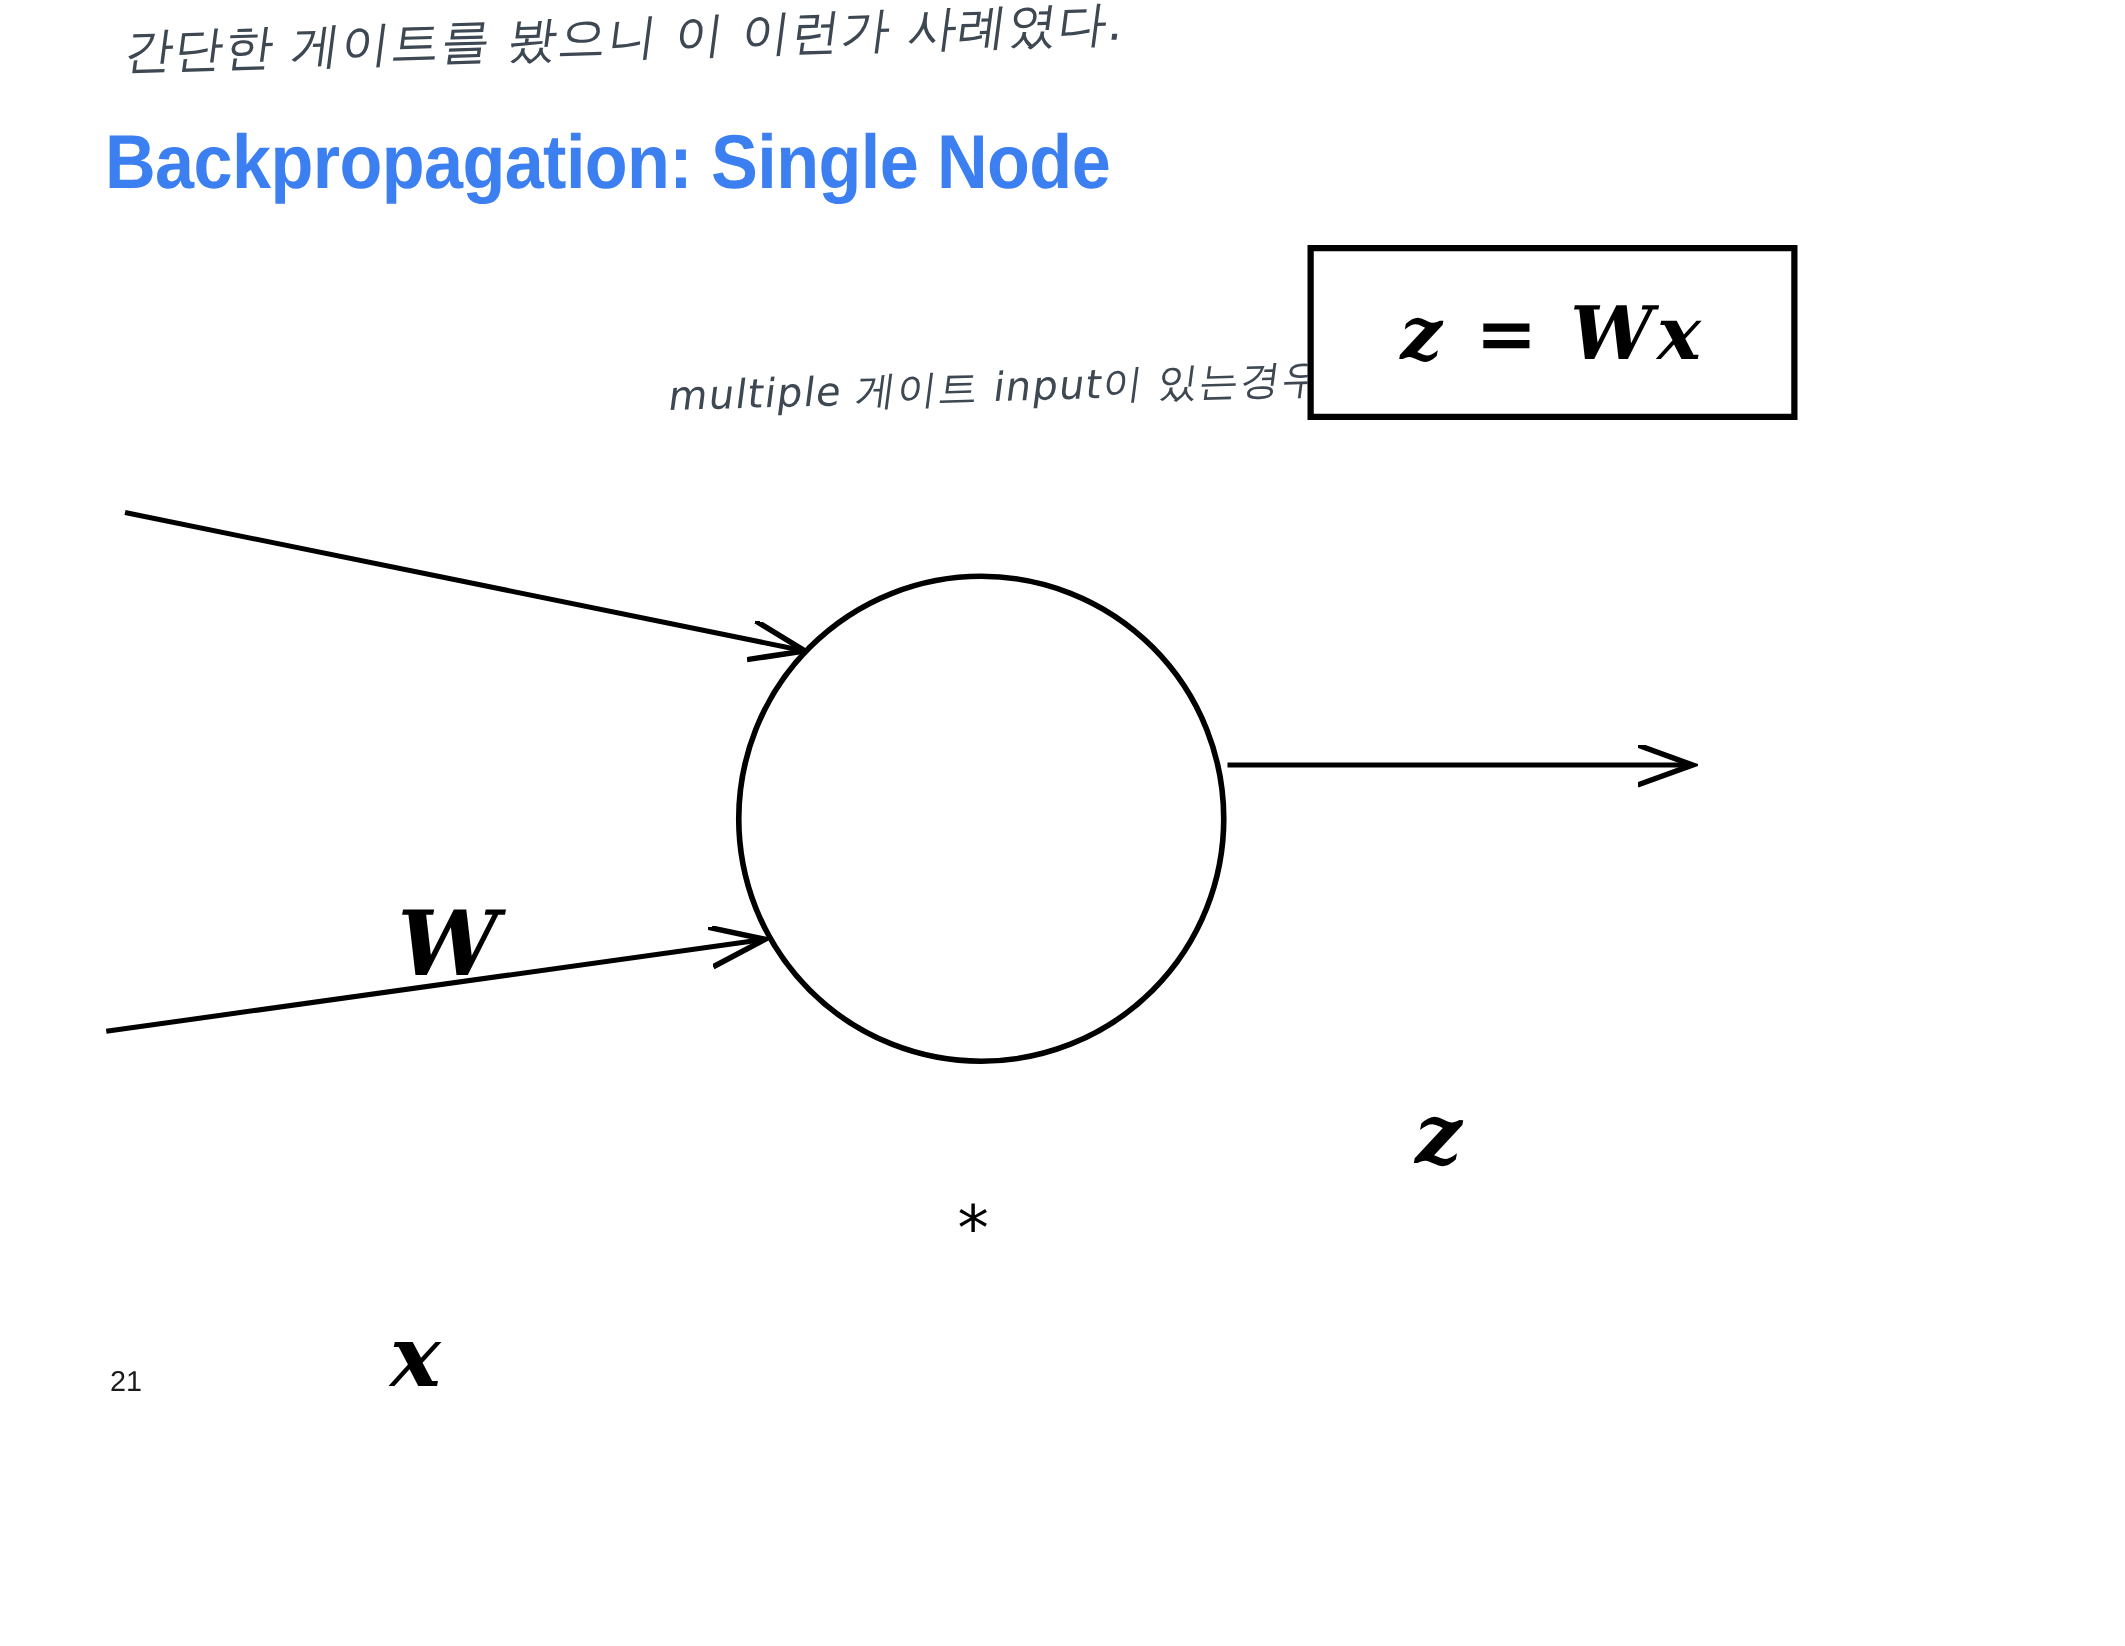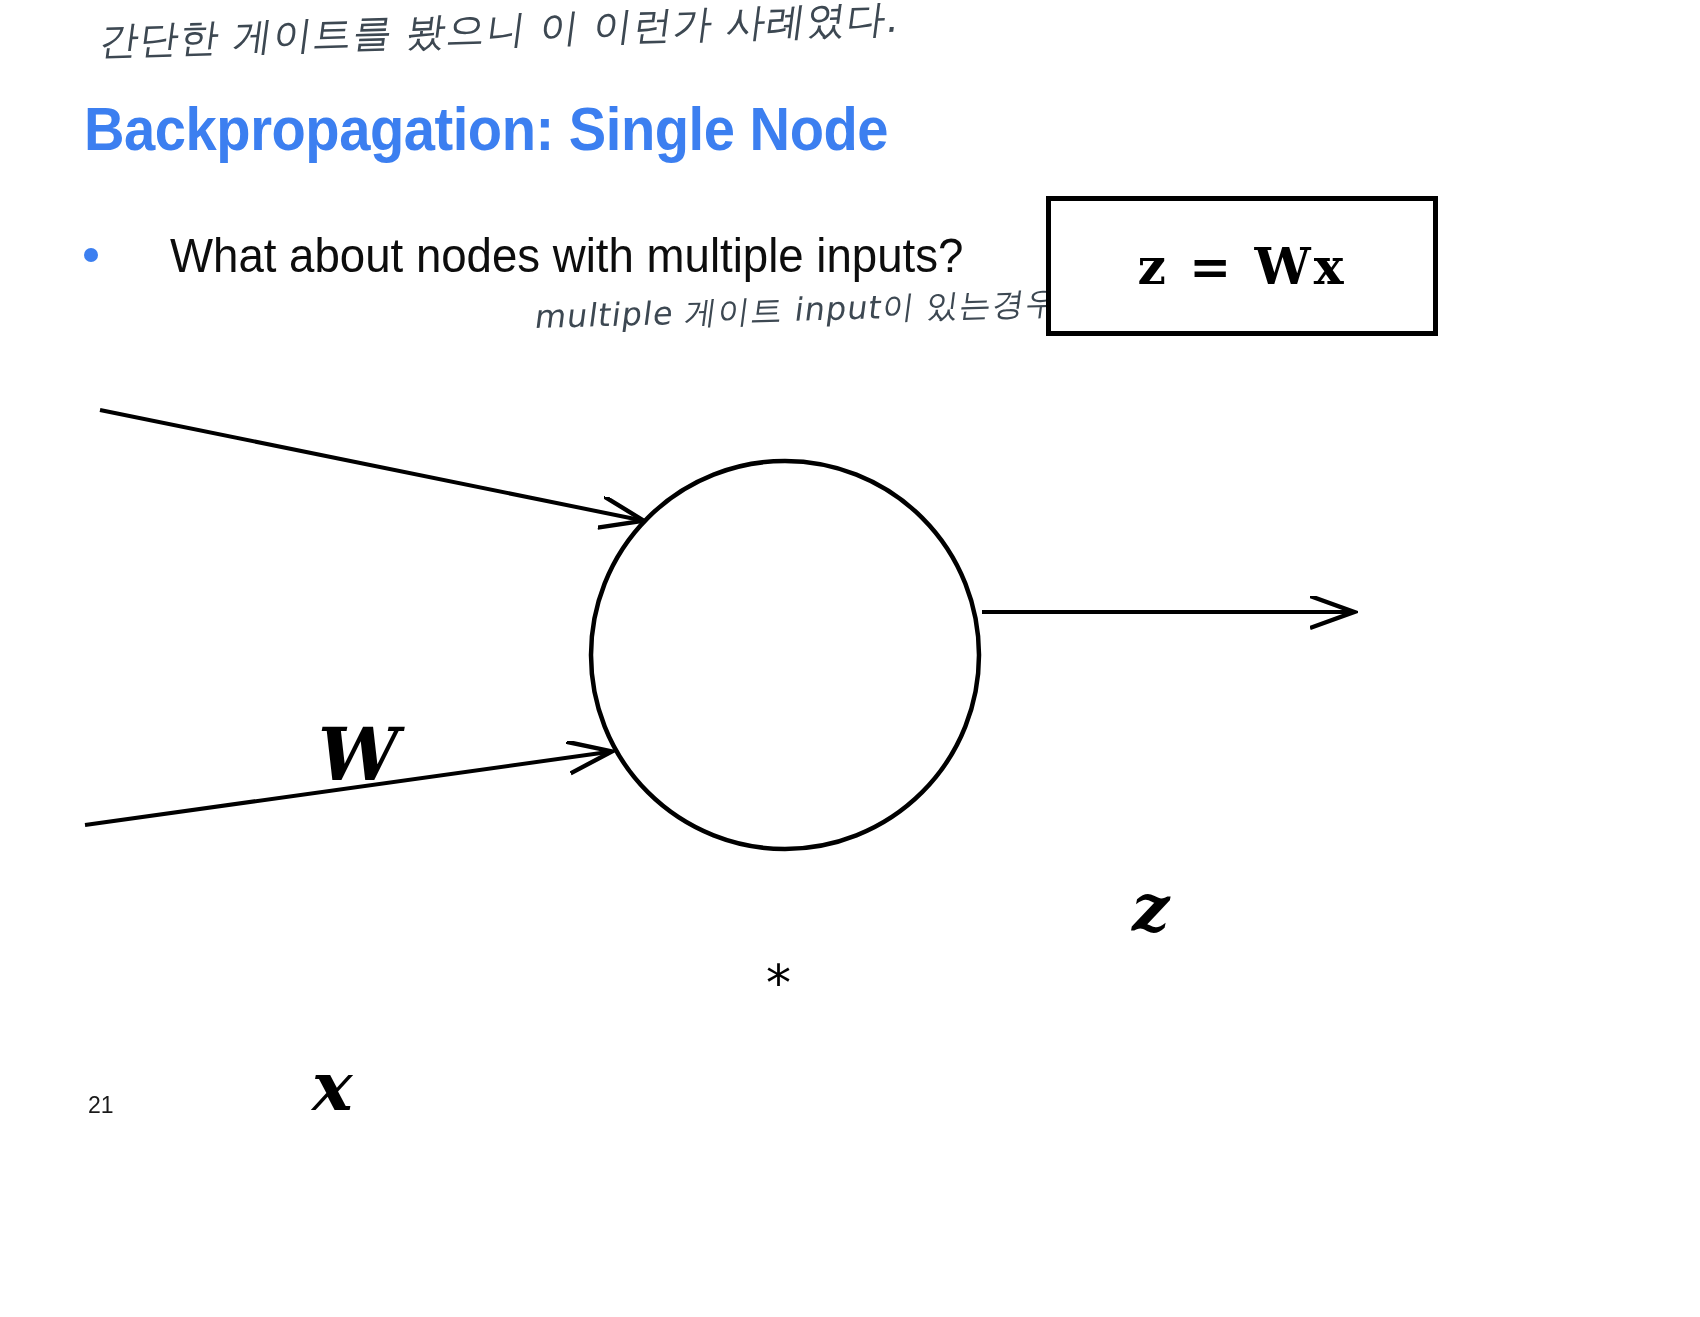--- a/index.html
+++ b/index.html
@@ -91,22 +91,23 @@
     width: 382px;
     height: 130px;
     border: 5px solid #000000;
     background: #ffffff;
     display: flex;
     align-items: center;
     justify-content: center;
   }
   #equation-text {
     font-family: "DejaVu Serif", "Liberation Serif", serif;
+    font-style: italic;
     font-weight: bold;
-    font-size: 50px;
+    font-size: 59px;
     color: #000000;
     letter-spacing: 3px;
     white-space: nowrap;
   }
 
   
   #diagram {
     position: absolute;
     left: 0;
     top: 340px;
@@ -147,24 +148,20 @@
 </style>
 </head>
 <body>
 
 <div class="slide">
 
   <div class="ink" id="ink-top">간단한 게이트를 봤으니 이 이런가 사례였다.</div>
 
   <div id="slide-title">Backpropagation: Single Node</div>
 
-  <div id="bullet-row">
-    <span id="bullet-marker"></span>
-    <span id="bullet-text">What about nodes with multiple inputs?</span>
-  </div>
 
   <div class="ink" id="ink-mid">multiple 게이트 input이 있는경우?</div>
 
   <div id="equation-box">
     <span id="equation-text">z = Wx</span>
   </div>
 
   <div id="diagram">
 
     <svg width="1700" height="620" viewBox="0 0 1700 620">

